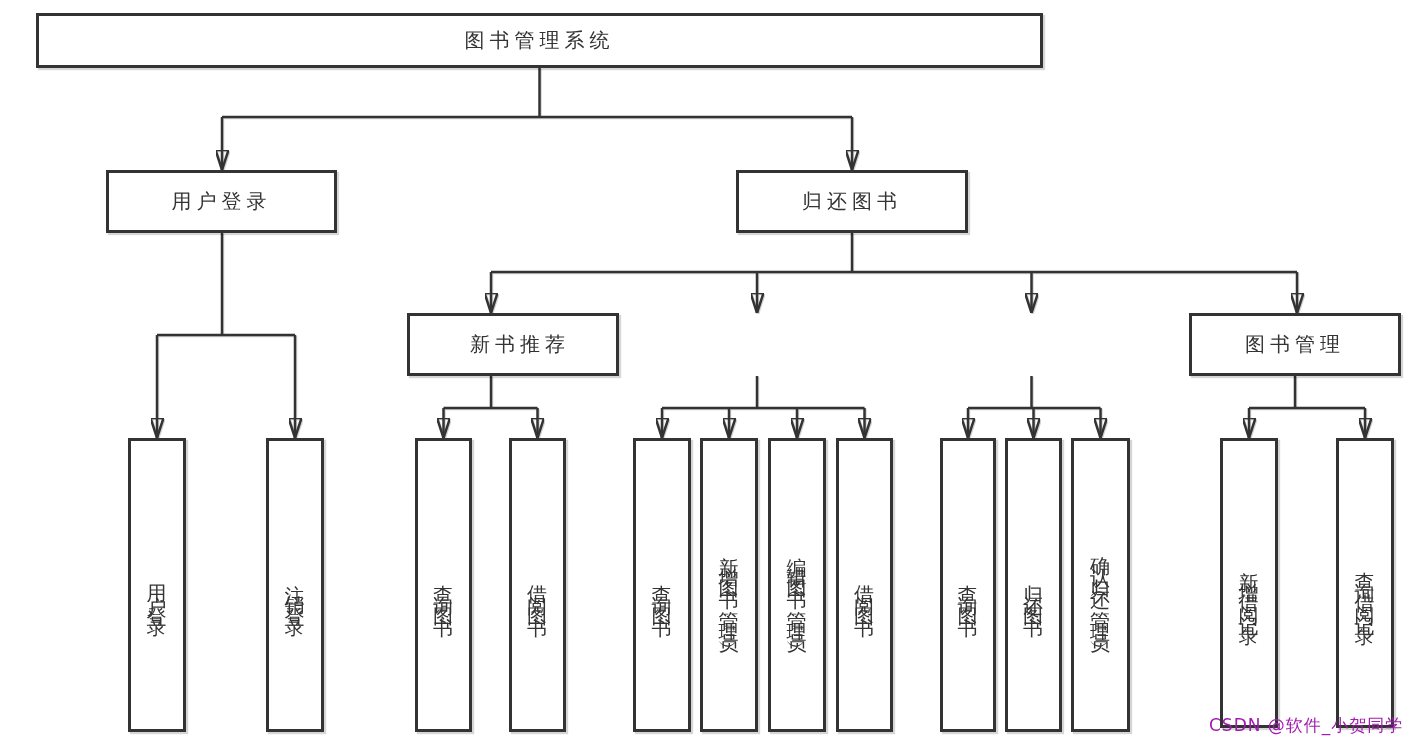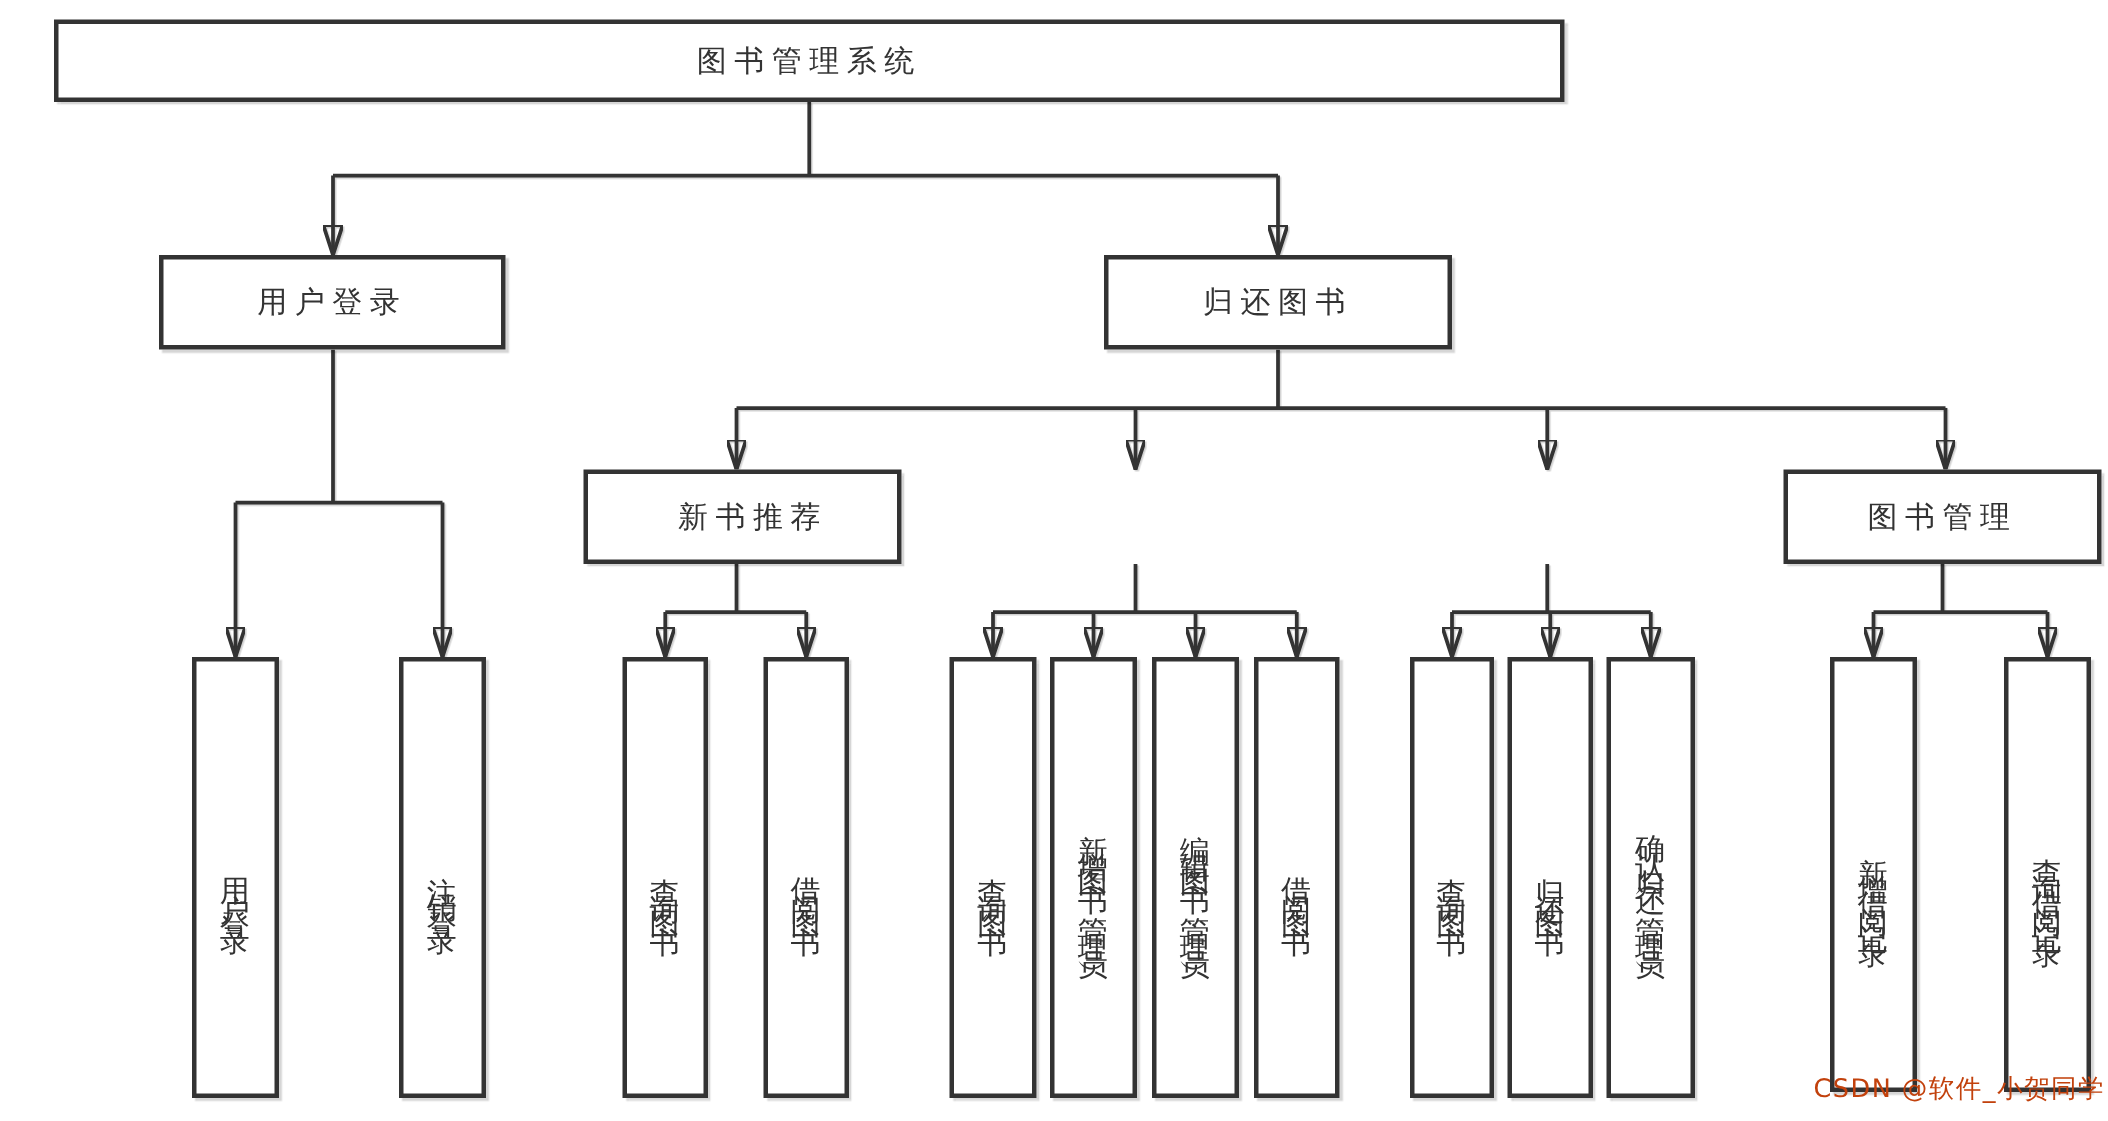--- a/index.html
+++ b/index.html
@@ -8,21 +8,21 @@
   svg.connectors{position:absolute;left:0;top:0;width:1405px;height:747px;
     filter:drop-shadow(1.5px 1.5px 0.5px rgba(0,0,0,0.18));pointer-events:none;}
   svg.connectors path{stroke:#333333;stroke-width:2.5;fill:none;}
   .box{position:absolute;box-sizing:border-box;border:3px solid #333333;background:#ffffff;
     display:flex;align-items:center;justify-content:center;color:#333333;
     box-shadow:2px 2px 1px rgba(0,0,0,0.16);}
   .hlabel{font-size:20px;letter-spacing:5px;white-space:nowrap;color:#333333;}
   .leaf .vlabel{writing-mode:vertical-rl;text-orientation:mixed;font-size:20px;
     letter-spacing:11px;line-height:1;margin-bottom:-11px;color:#333333;}
   .watermark{position:absolute;left:1186px;top:714px;font-size:17px;letter-spacing:1px;
-    color:#c2410c;white-space:nowrap;}
+    color:#a21caf;white-space:nowrap;}
 </style>
 </head>
 <body>
 
 <div class="canvas">
 
   <svg class="connectors" viewBox="0 0 1405 747" xmlns="http://www.w3.org/2000/svg">
     <defs>
       <marker id="ah" viewBox="0 0 20 13" refX="20" refY="6.5" markerWidth="20" markerHeight="13" markerUnits="userSpaceOnUse" orient="auto">
         <path d="M0 0 L20 6.5 L0 13 Z" fill="#333333" stroke="none"></path>
@@ -74,21 +74,21 @@
     <span class="hlabel">图书管理系统</span>
   </div>
 
   <div class="box" style="left:83px;top:170px;width:231px;height:63px;">
     <span class="hlabel">用户登录</span>
   </div>
   <div class="box" style="left:713px;top:170px;width:232px;height:63px;">
     <span class="hlabel">归还图书</span>
   </div>
 
-  <div class="box" style="left:366px;top:313px;width:212px;height:63px;padding-left:14px;">
+  <div class="box" style="left:384px;top:313px;width:212px;height:63px;padding-left:14px;">
     <span class="hlabel">新书推荐</span>
   </div>
   <div class="box" style="left:1166px;top:313px;width:212px;height:63px;">
     <span class="hlabel">图书管理</span>
   </div>
 
   <div class="box leaf" style="left:105px;top:438px;width:58px;height:294px;">
     <span class="vlabel">用户登录</span>
   </div>
   <div class="box leaf" style="left:243px;top:438px;width:58px;height:294px;">

